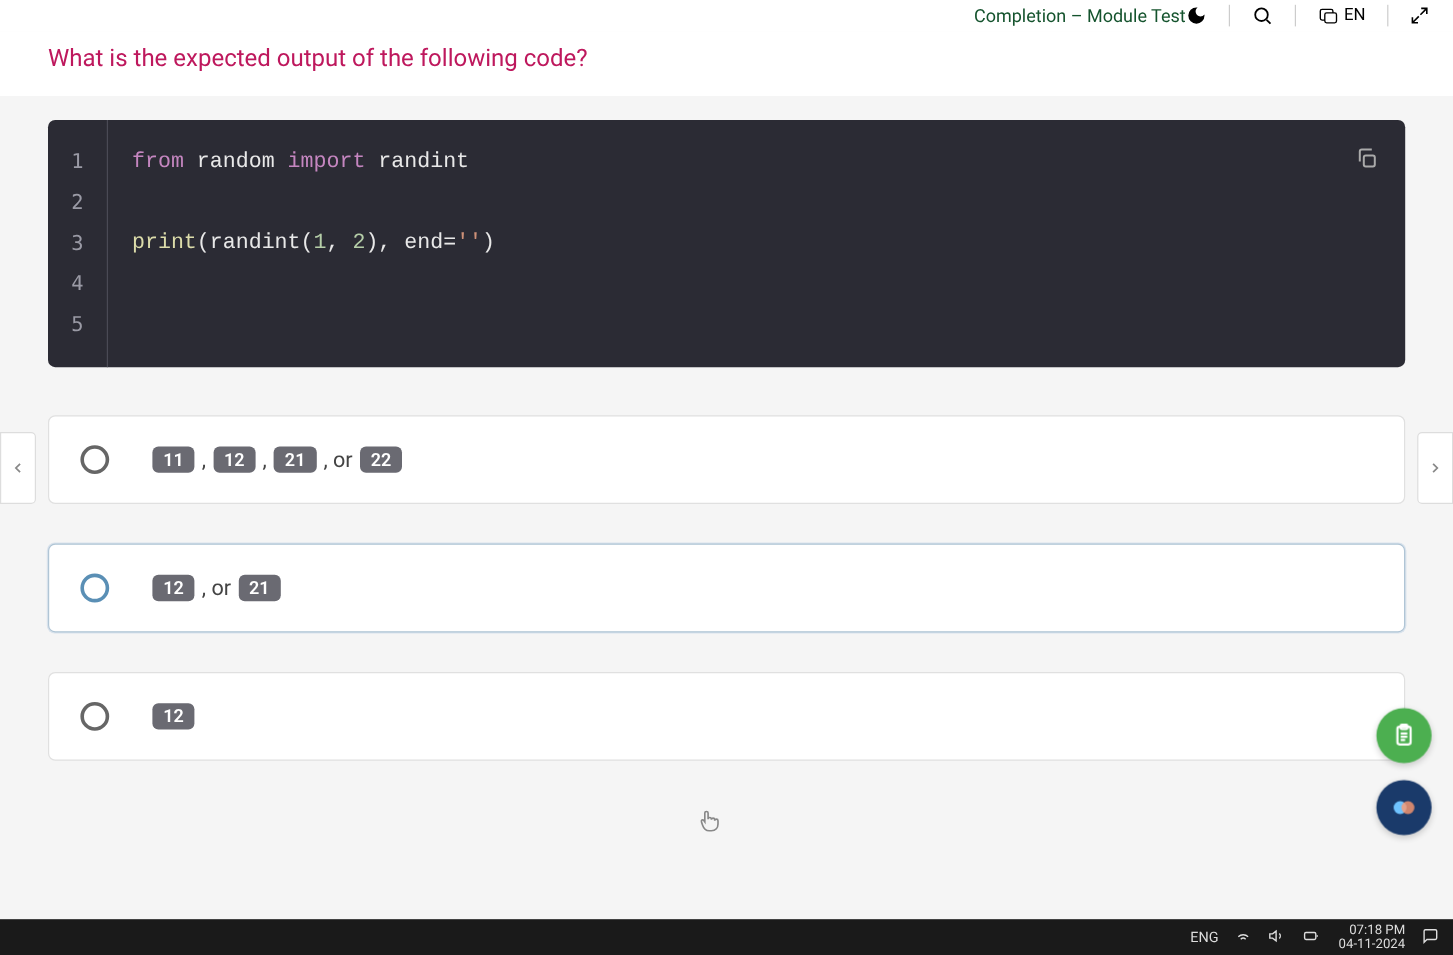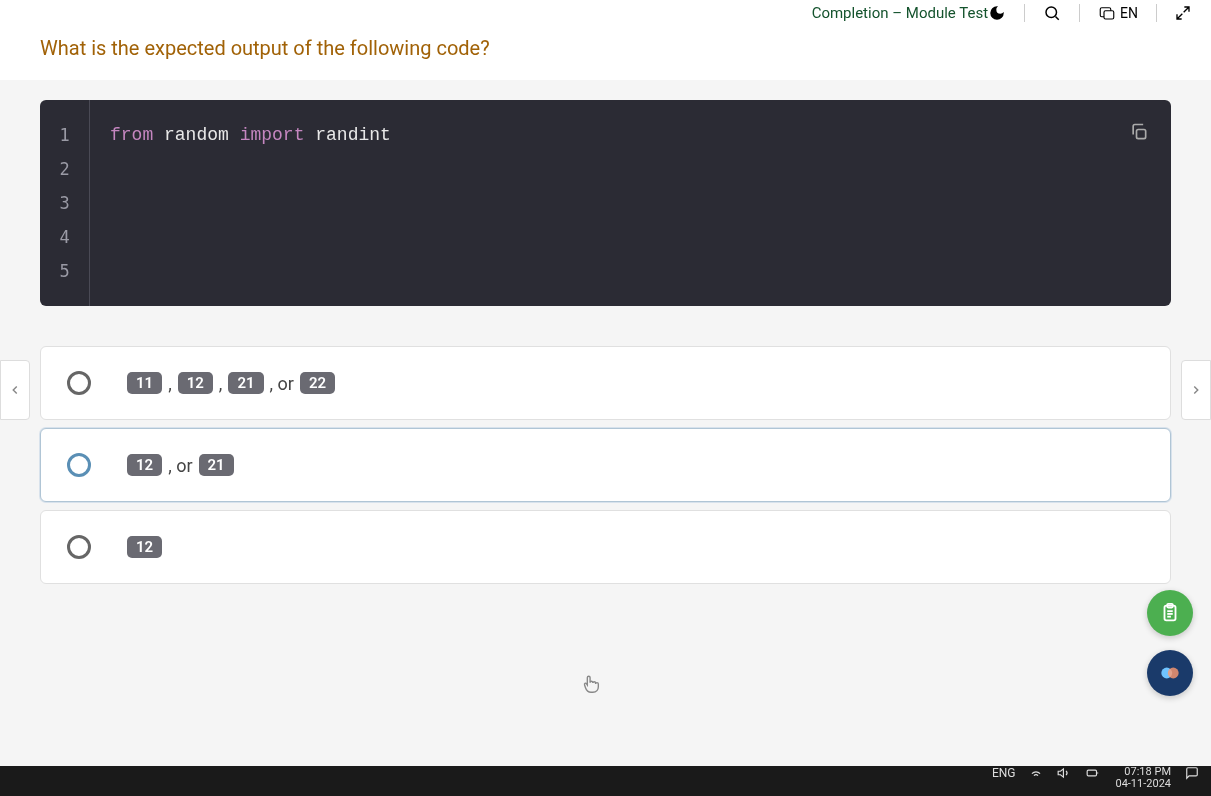--- a/index.html
+++ b/index.html
@@ -34,21 +34,21 @@
   cursor: pointer;
   display: flex;
   align-items: center;
   gap: 4px;
   font-size: 14px;
 }
 .divider-v { width:1px; height:18px; background:#ccc; }
 .question {
   padding: 10px 40px 20px 40px;
   font-size: 20px;
-  color: #a16207;
+  color: #be185d;
   background: #fff;
 }
 .content {
   padding: 20px 40px 0 40px;
   background: #f5f5f5;
   height: 680px;
   position: relative;
 }
 .code-block {
   background: #2b2b34;
@@ -99,21 +99,21 @@
   font-size: 22px;
   cursor: pointer;
 }
 .nav-prev { left: 0; border-radius: 0 4px 4px 0; }
 .nav-next { right: 0; border-radius: 4px 0 0 4px; }
 .option {
   background: #fff;
   border: 1px solid #e0e0e0;
   border-radius: 6px;
   padding: 24px 26px;
-  margin-bottom: 8px;
+  margin-bottom: 33px;
   display: flex;
   align-items: center;
   gap: 36px;
   cursor: pointer;
 }
 .option.hover {
   border-color: #b0c5d5;
   box-shadow: 0 0 0 1px rgba(100,150,200,0.2);
 }
 .radio {
@@ -164,21 +164,21 @@
   pointer-events:none;
 }
 .taskbar {
   position: absolute;
   bottom: 0;
   left: 0;
   right: 0;
   height: 30px;
   background: #1a1a1a;
   display: flex;
-  align-items: flex-start;
+  align-items: center;
   justify-content: flex-end;
   padding: 0 12px;
   gap: 14px;
   color: #ddd;
   font-size: 12px;
 }
 .taskbar .time { text-align: right; line-height: 1.1; font-size: 11px; }
 </style>
 </head>
 <body>
@@ -223,20 +223,21 @@
     <div class="line-numbers" id="ln">
         <div>1</div>
         <div>2</div>
         <div>3</div>
         <div>4</div>
         <div>5</div>
       </div>
     <div class="code-text" id="ct">
         <div><span class="kw-purple">from </span><span>random </span><span class="kw-purple">import </span><span>randint</span></div>
         <div>&nbsp;</div>
+        <div><span>    </span><span class="kw-yellow">print</span><span>(</span><span>randint</span><span>(</span><span class="kw-num">1</span><span>, </span><span class="kw-num">2</span><span>), </span><span>end</span><span>=</span><span class="kw-str">''</span><span>)</span></div>
         <div>&nbsp;</div>
       </div>
     <span class="copy-btn">
       <svg width="20" height="20" viewBox="0 0 24 24" fill="none" stroke="currentColor" stroke-width="2">
           <rect x="9" y="9" width="11" height="11" rx="2"></rect>
           <path d="M5 15V5a2 2 0 0 1 2-2h10"></path>
         </svg>
     </span>
   </div>
 

